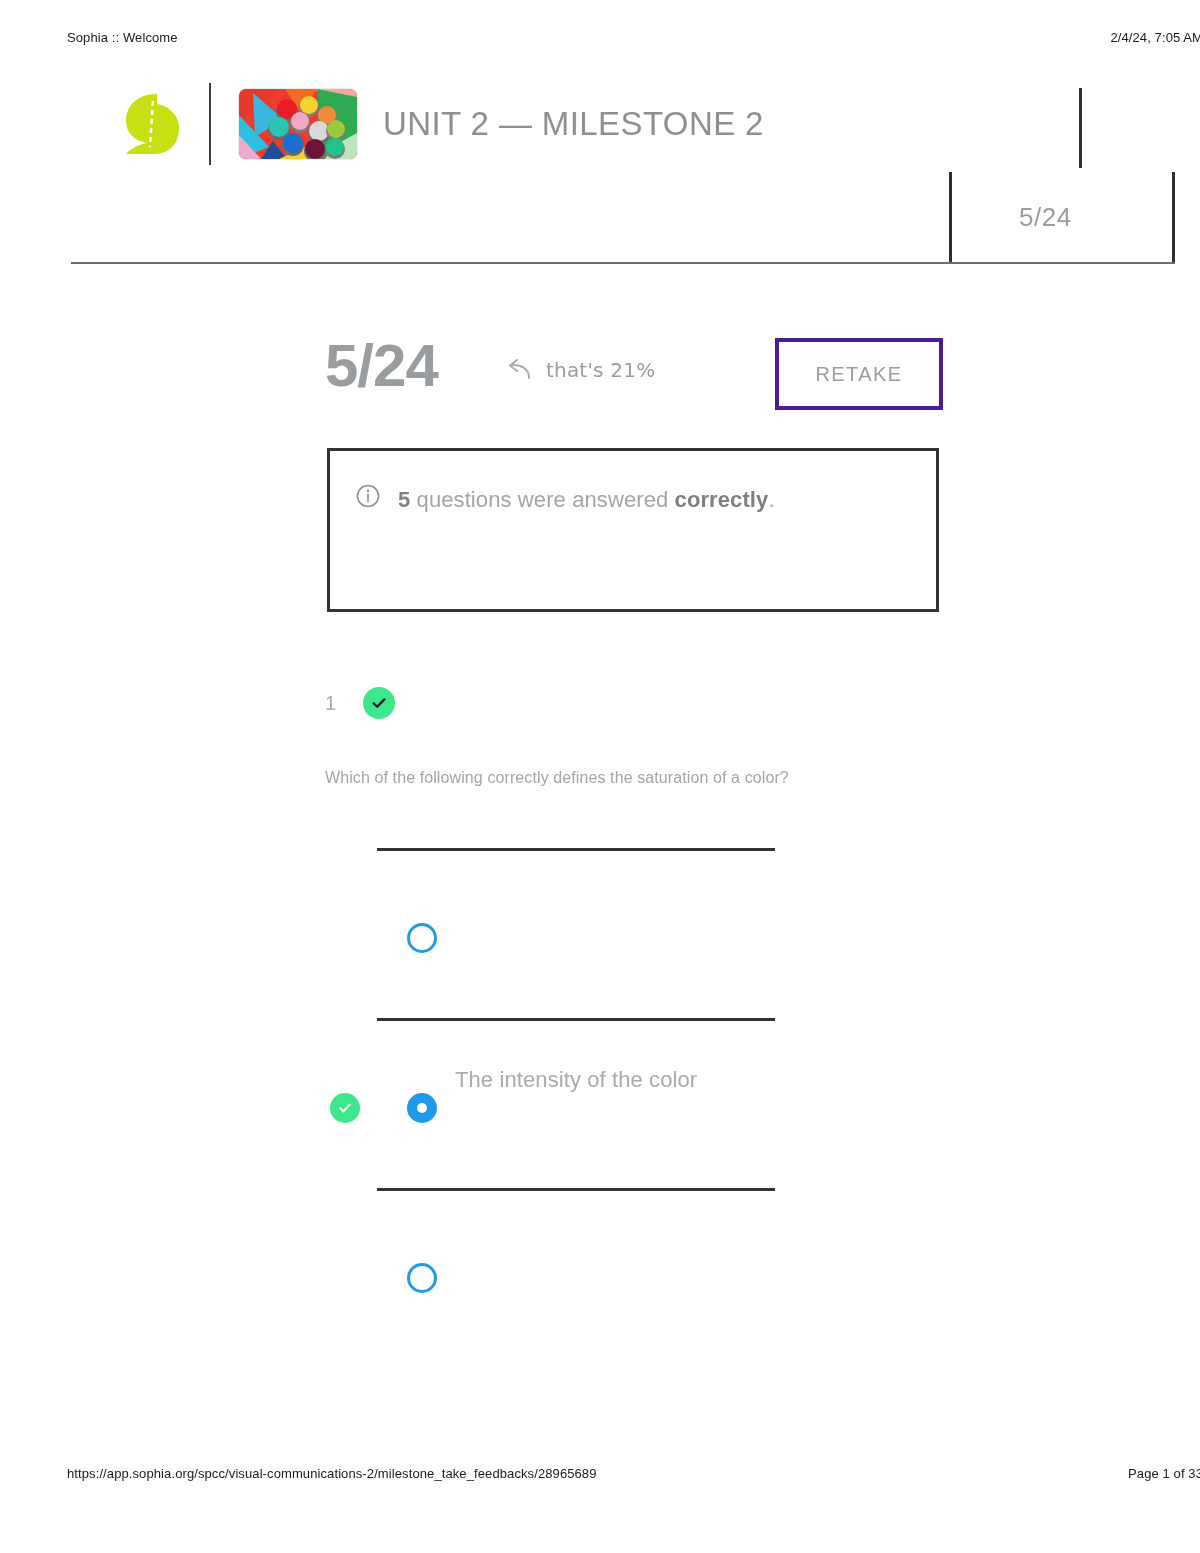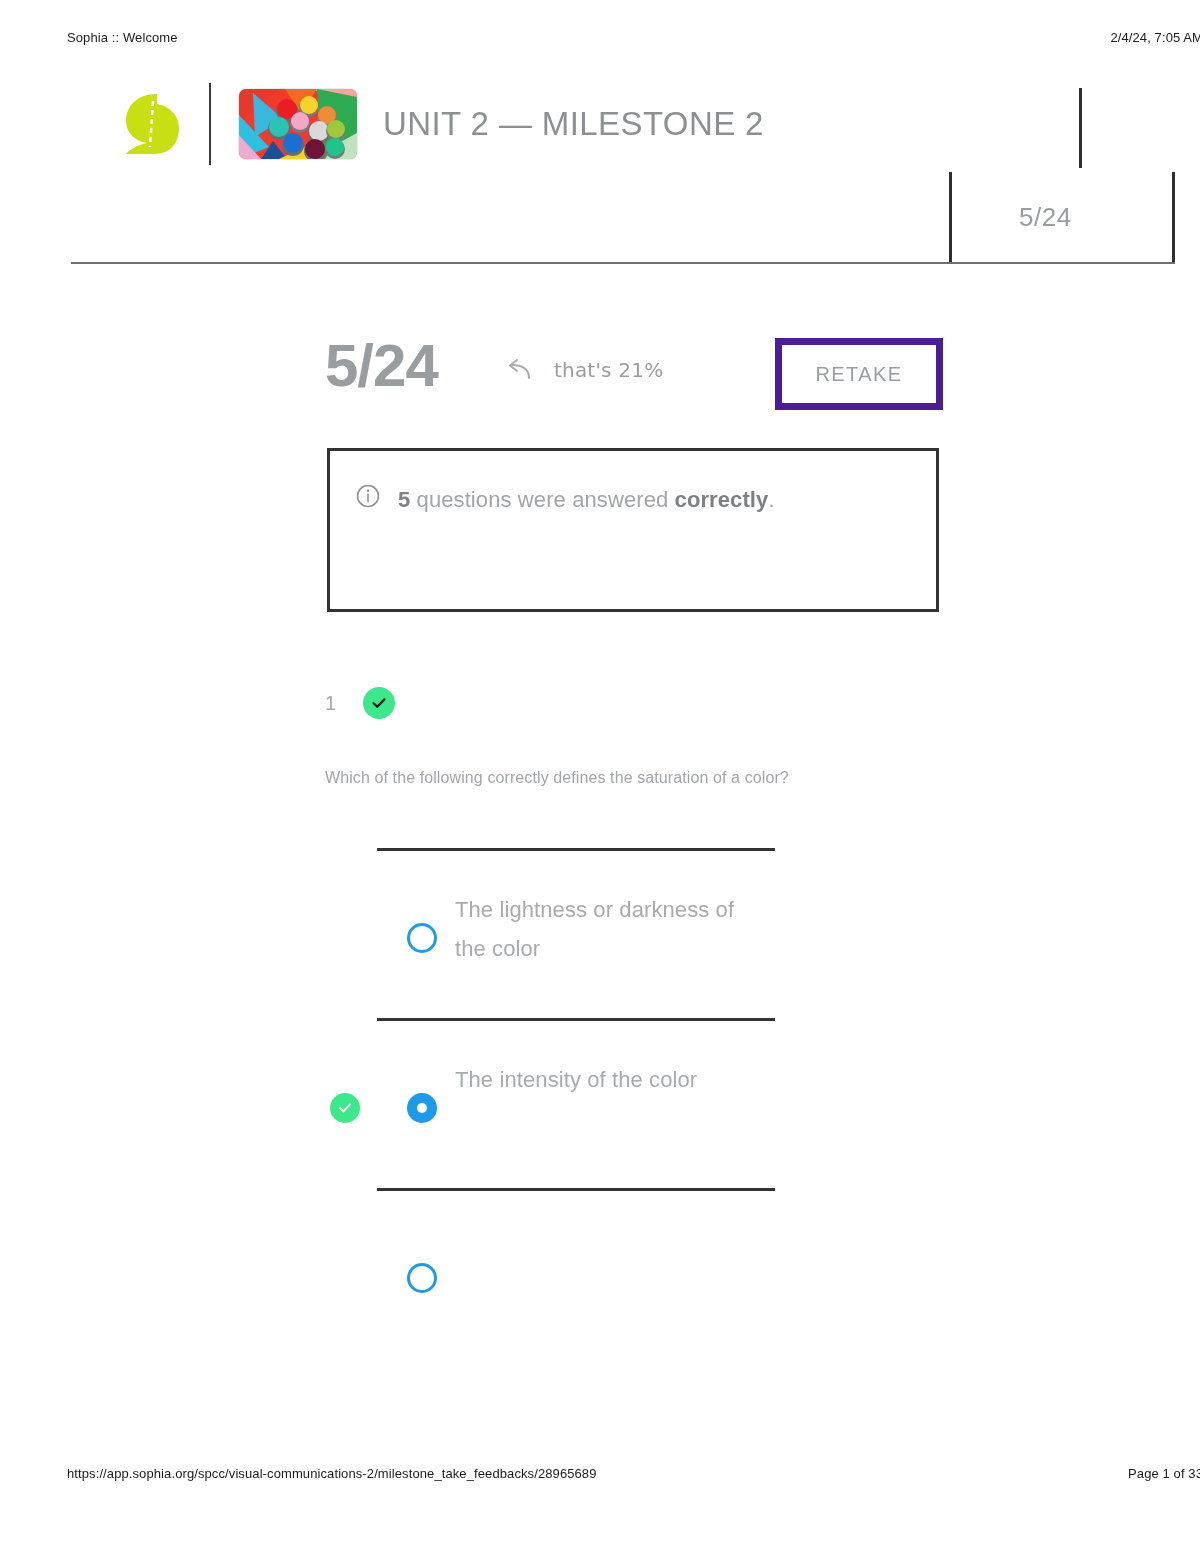--- a/index.html
+++ b/index.html
@@ -158,37 +158,37 @@
     letter-spacing: -1px;
     line-height: 1;
   }
 
   .score-note {
     position: absolute;
     left: 178px;
     top: 22px;
     display: flex;
     align-items: center;
-    gap: 23px;
+    gap: 15px;
   }
   .score-note-arrow { width: 28px; height: 22px; display: block; }
   .score-note-text {
     font-size: 20px;
     color: #9a9d9f;
     font-family: "DejaVu Sans", sans-serif;
     letter-spacing: 0.2px;
   }
 
   .retake-btn {
     position: absolute;
     left: 450px;
     top: 2px;
     width: 168px;
     height: 72px;
-    border: 7px solid #4c1d95;
+    border: 4px solid #4c1d95;
     background: #ffffff;
     display: flex;
     align-items: center;
     justify-content: center;
     font-size: 20px;
     letter-spacing: 1.4px;
     color: #9a9d9f;
     cursor: pointer;
   }
 
@@ -449,21 +449,20 @@
       </span>
     </div>
 
     <div class="q-text">Which of the following correctly defines the saturation of a color?</div>
 
     <div class="options">
 
       <div class="option">
         <div class="option-rule"></div>
         <div class="option-radio"></div>
-        <div class="option-label">The lightness or darkness of the color</div>
       </div>
 
       <div class="option">
         <div class="option-rule"></div>
         <div class="option-correct-flag">
           <svg width="16" height="16" viewBox="0 0 16 16">
             <path d="M3.2 8.2 L6.4 11.4 L12.8 4.6" stroke="#ffffff" stroke-width="2.1" fill="none" stroke-linecap="round" stroke-linejoin="round"></path>
           </svg>
         </div>
         <div class="option-radio selected"></div>

